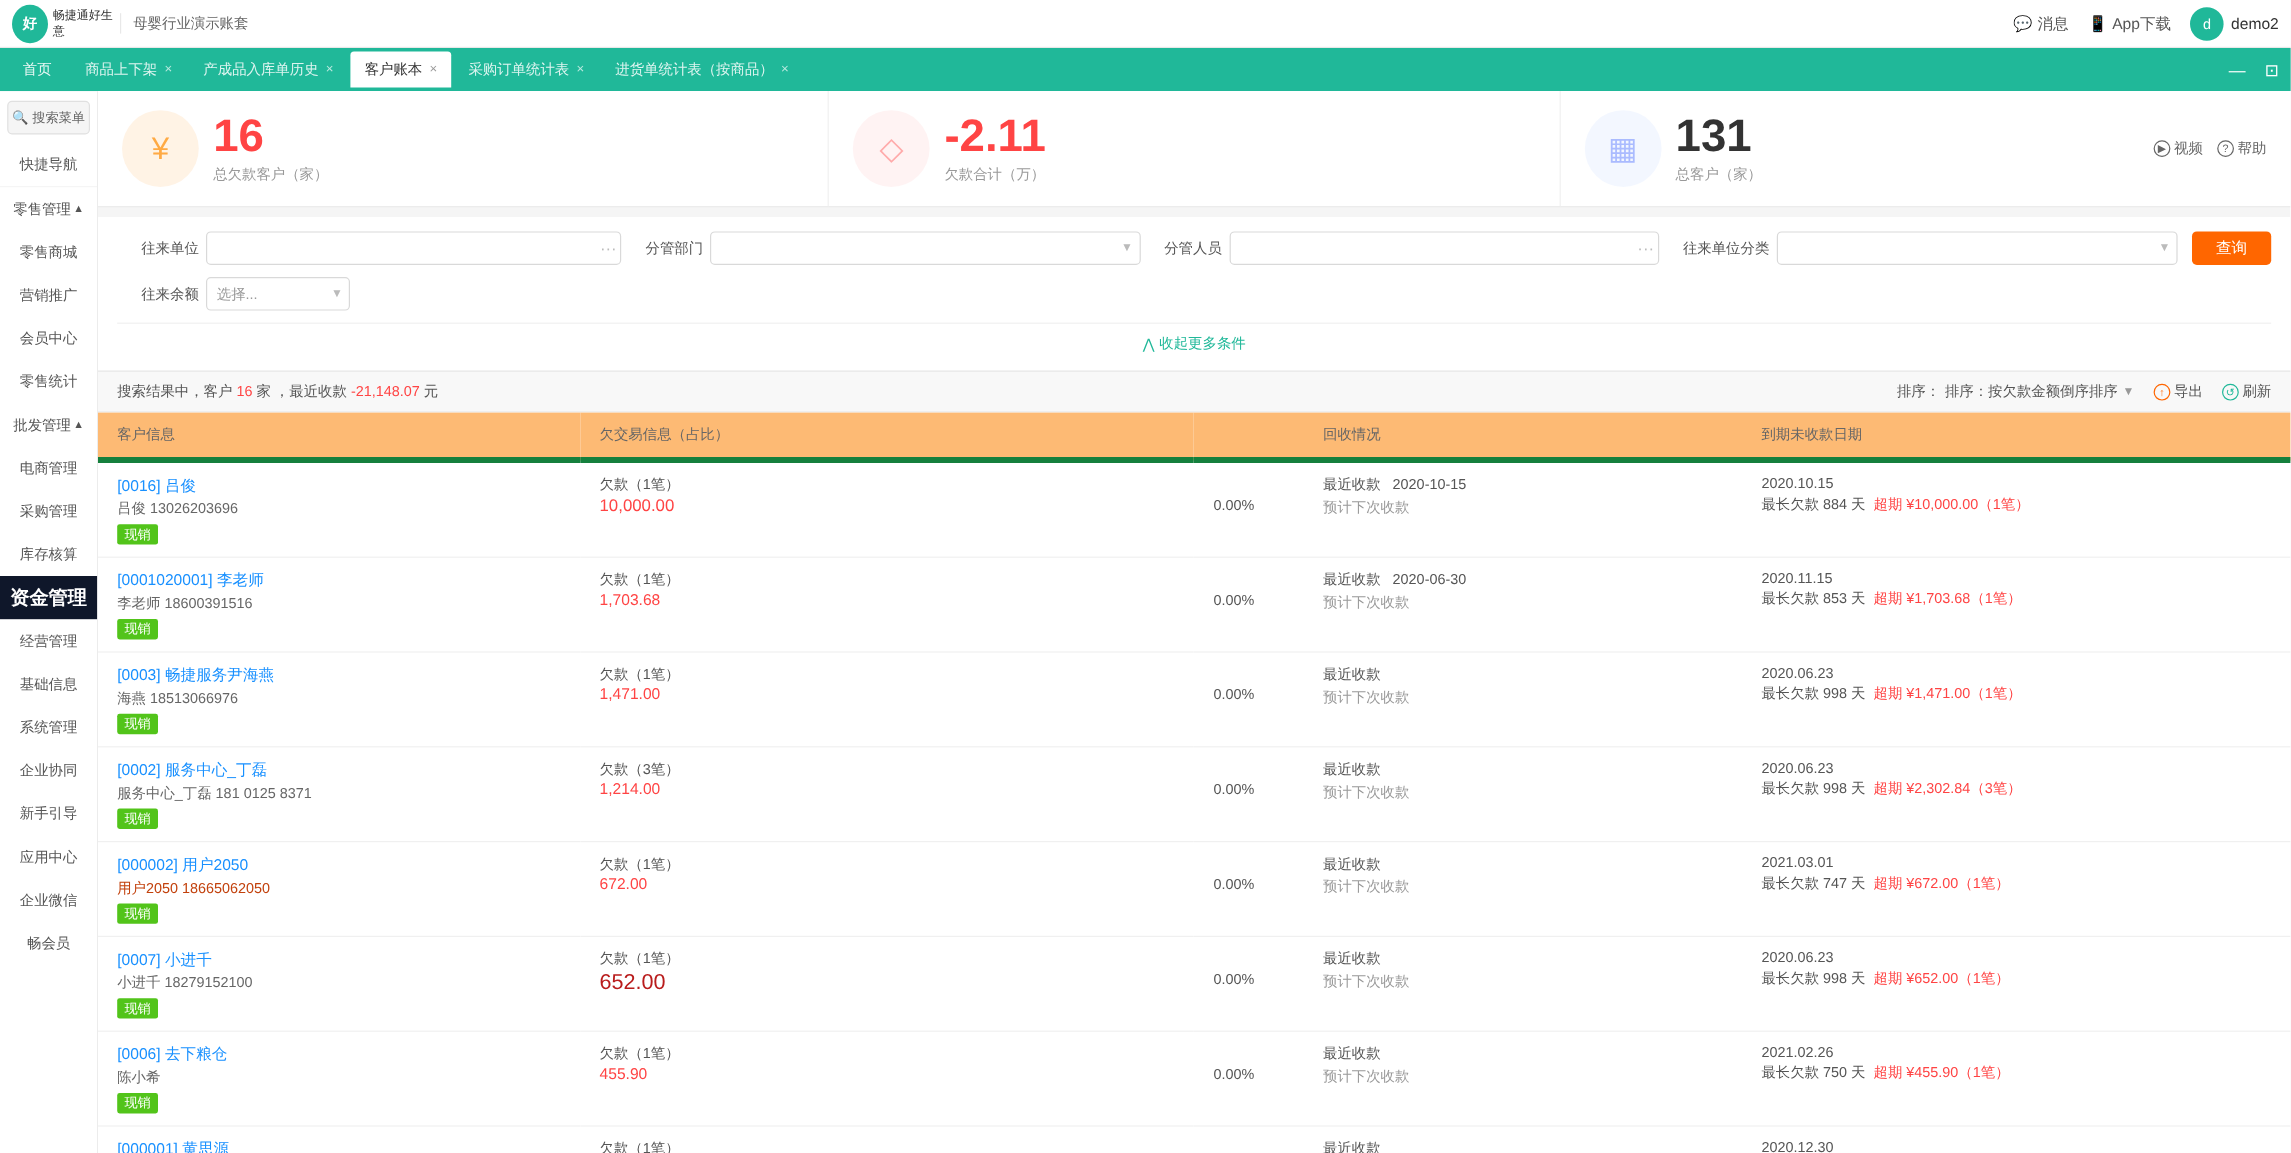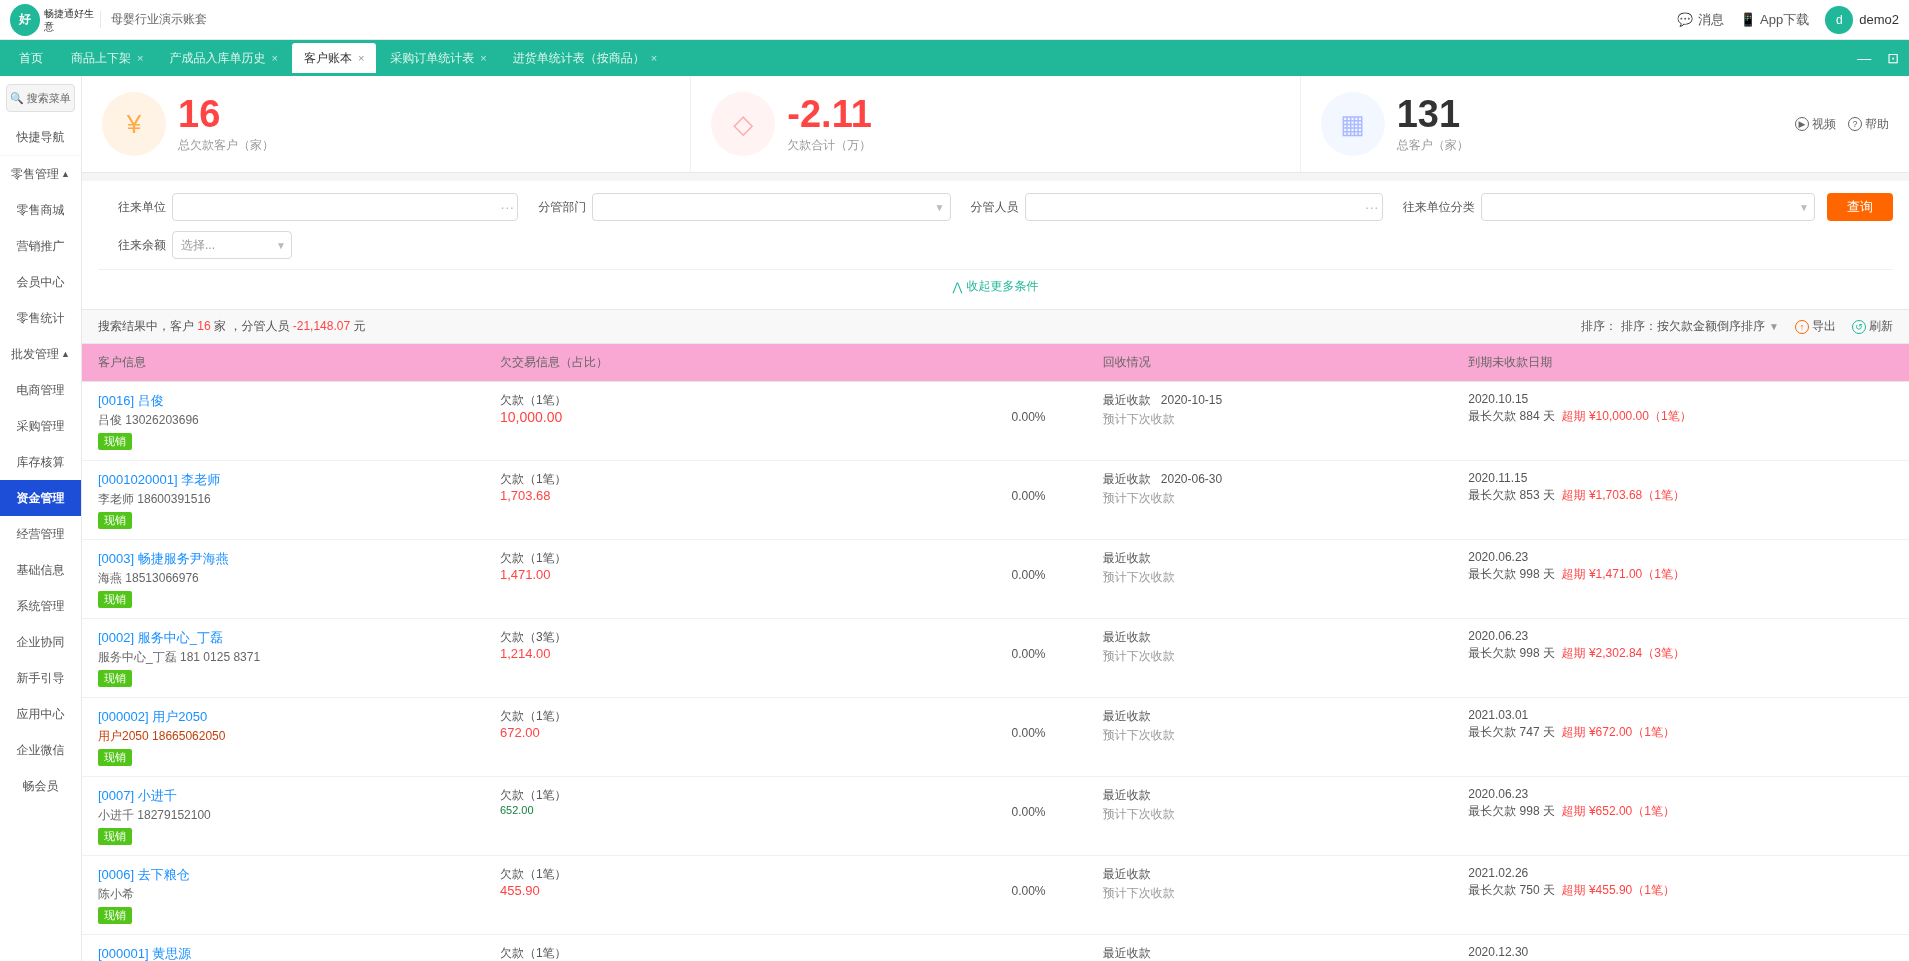--- a/index.html
+++ b/index.html
@@ -101,21 +101,21 @@
     </div>
     <div style="height:36px;display:flex;align-items:center;justify-content:center;font-size:12px;color:#555;cursor:pointer;text-align:center;">
       <span>电商管理</span>
     </div>
     <div style="height:36px;display:flex;align-items:center;justify-content:center;font-size:12px;color:#555;cursor:pointer;text-align:center;">
       <span>采购管理</span>
     </div>
     <div style="height:36px;display:flex;align-items:center;justify-content:center;font-size:12px;color:#555;cursor:pointer;text-align:center;">
       <span>库存核算</span>
     </div>
-    <div style="height:36px;display:flex;align-items:center;justify-content:center;font-size:12px;background:#1d4ed8;color:white;font-weight:bold;cursor:pointer;text-align:center;">
+    <div style="height:36px;display:flex;align-items:center;justify-content:center;font-size:16px;background:#0f172a;color:white;font-weight:bold;cursor:pointer;text-align:center;">
       <span>资金管理</span>
     </div>
     <div style="height:36px;display:flex;align-items:center;justify-content:center;font-size:12px;color:#555;cursor:pointer;text-align:center;">
       <span>经营管理</span>
     </div>
     <div style="height:36px;display:flex;align-items:center;justify-content:center;font-size:12px;color:#555;cursor:pointer;text-align:center;">
       <span>基础信息</span>
     </div>
     <div style="height:36px;display:flex;align-items:center;justify-content:center;font-size:12px;color:#555;cursor:pointer;text-align:center;">
       <span>系统管理</span>
@@ -226,21 +226,21 @@
         <span>⋀</span>
         <span>收起更多条件</span>
       </div>
     </div>
 
     <div style="background:#f8f8f8;padding:8px 16px;display:flex;align-items:center;justify-content:space-between;border-bottom:1px solid #e8e8e8;border-top:1px solid #e8e8e8;font-size:12px;">
       <div style="color:#555;">
         <span>搜索结果中，客户</span>
         <span style="color:#ff4444;">16</span>
         <span>家</span>
-        <span>，分管人员</span>
+        <span>，最近收款</span>
         <span style="color:#ff4444;">-21,148.07</span>
         <span>元</span>
       </div>
       <div style="display:flex;align-items:center;gap:16px;">
         <div style="display:flex;align-items:center;gap:4px;font-size:12px;color:#555;">
           <span>排序：</span>
           <span>排序：按欠款金额倒序排序</span>
           <span style="font-size:10px;color:#999;">▼</span>
         </div>
         <div style="display:flex;align-items:center;gap:3px;cursor:pointer;color:#555;">
@@ -250,21 +250,21 @@
         <div style="display:flex;align-items:center;gap:3px;cursor:pointer;color:#555;">
           <span style="width:14px;height:14px;border-radius:50%;border:1px solid #20b899;display:inline-flex;align-items:center;justify-content:center;font-size:9px;color:#20b899;">↺</span>
           <span>刷新</span>
         </div>
       </div>
     </div>
 
     <div style="background:#fff;">
       <table style="width:100%;border-collapse:collapse;">
         <thead>
-          <tr style="background:#f9a8d4;border-bottom:1px solid #15803d;">
+          <tr style="background:#fdba74;border-bottom:5px solid #15803d;">
             <th style="padding:10px 16px;font-size:12px;color:#666;font-weight:normal;text-align:left;border-bottom:1px solid #e8e8e8;width:22%;">客户信息</th>
             <th style="padding:10px 16px;font-size:12px;color:#666;font-weight:normal;text-align:left;border-bottom:1px solid #e8e8e8;width:28%;">欠交易信息（占比）</th>
             <th style="padding:10px 16px;font-size:12px;color:#666;font-weight:normal;text-align:left;border-bottom:1px solid #e8e8e8;width:5%;"></th>
             <th style="padding:10px 16px;font-size:12px;color:#666;font-weight:normal;text-align:left;border-bottom:1px solid #e8e8e8;width:20%;">回收情况</th>
             <th style="padding:10px 16px;font-size:12px;color:#666;font-weight:normal;text-align:left;border-bottom:1px solid #e8e8e8;width:25%;">到期未收款日期</th>
           </tr>
         </thead>
         <tbody id="table-body">
         <tr style="border-bottom: 1px solid rgb(240, 240, 240);">
     <td style="padding:10px 16px;vertical-align:top;">
@@ -415,21 +415,21 @@
     <td style="padding:10px 16px;vertical-align:top;">
       <div>
         <span style="color:#1890ff;cursor:pointer;font-size:13px;">[0007]</span>
         <span style="color:#1890ff;cursor:pointer;font-size:13px;">小进千</span>
       </div>
       <div style="color:#666;font-size:12px;margin-top:2px;">小进千 18279152100</div>
       <span style="display:inline-block;background:#52c41a;color:white;font-size:11px;padding:1px 6px;border-radius:2px;margin-top:4px;">现销</span>
     </td>
     <td style="padding:10px 16px;vertical-align:top;">
       <div style="color:#555;font-size:12px;">欠款（1笔）</div>
-      <div style="color:#15803d;font-size:11px;cursor:pointer;">652.00</div>
+      <div style="color:#b91c1c;font-size:18px;cursor:pointer;">652.00</div>
     </td>
     <td style="padding:10px 16px;vertical-align:top;">
       <div style="color:#555;font-size:12px;margin-top:18px;">0.00%</div>
     </td>
     <td style="padding:10px 16px;vertical-align:top;">
       <div style="font-size:12px;color:#555;">
         最近收款
       </div>
       <div style="font-size:12px;color:#999;margin-top:2px;">预计下次收款</div>
     </td>

